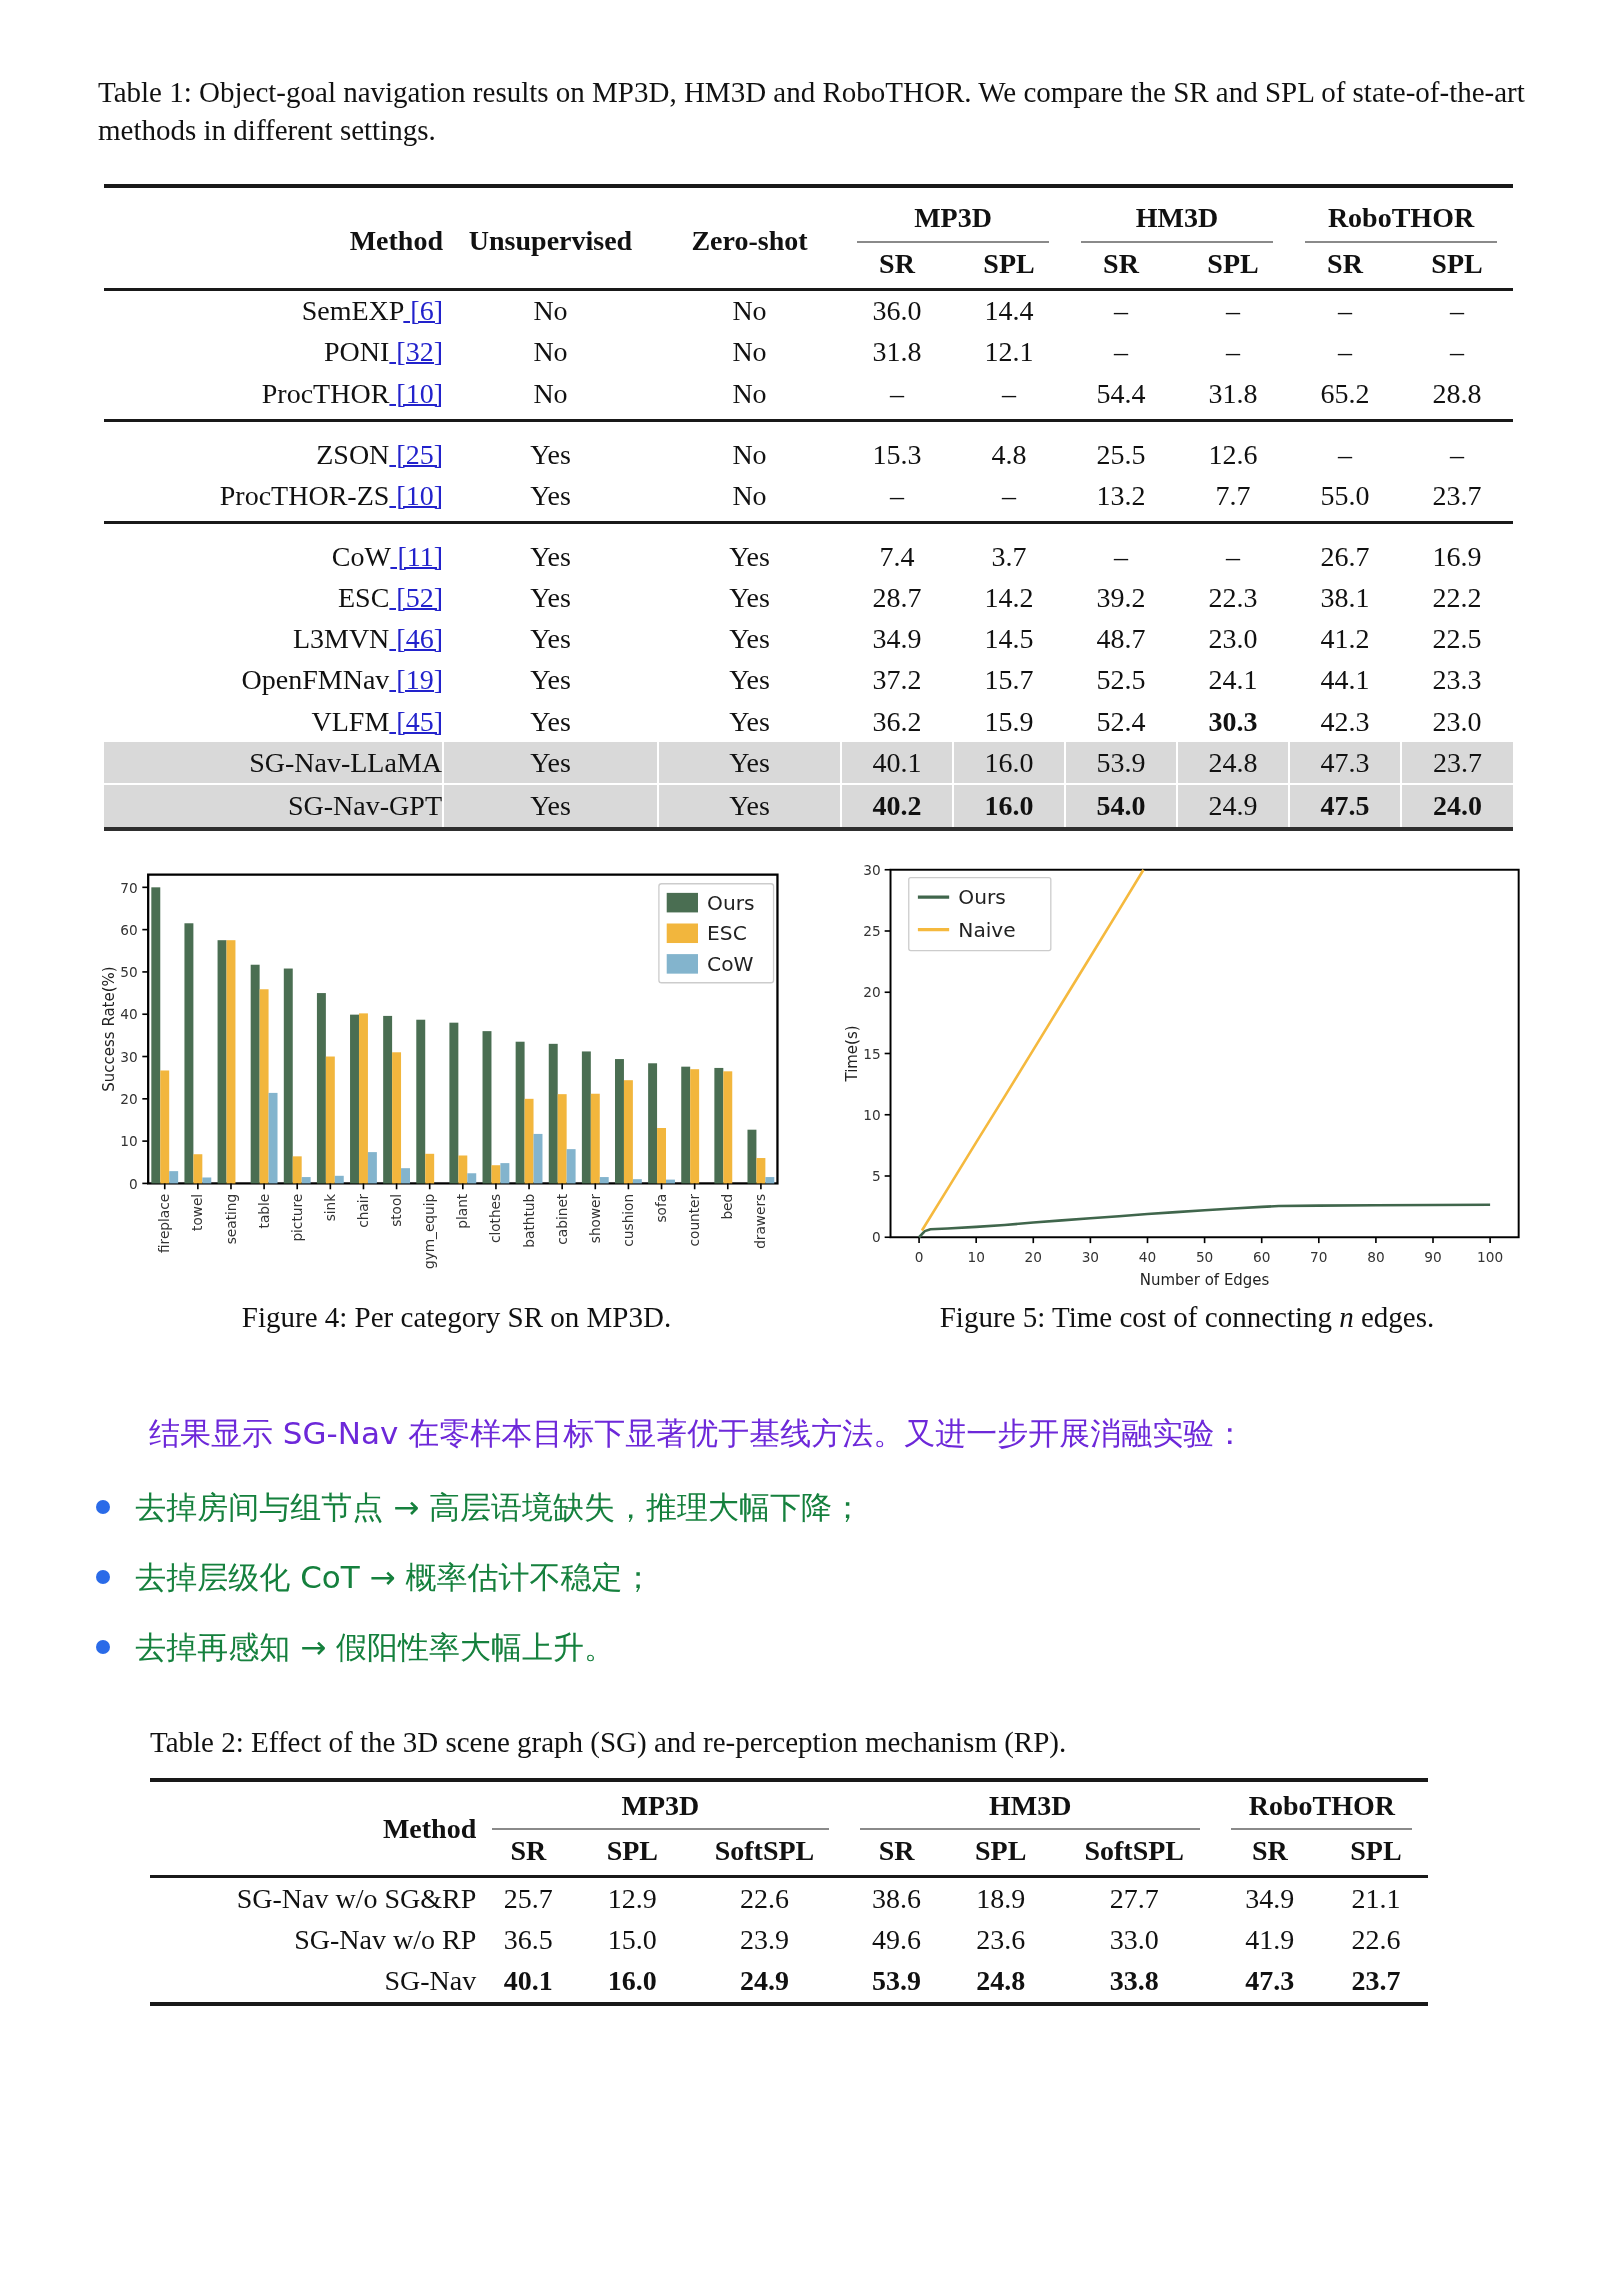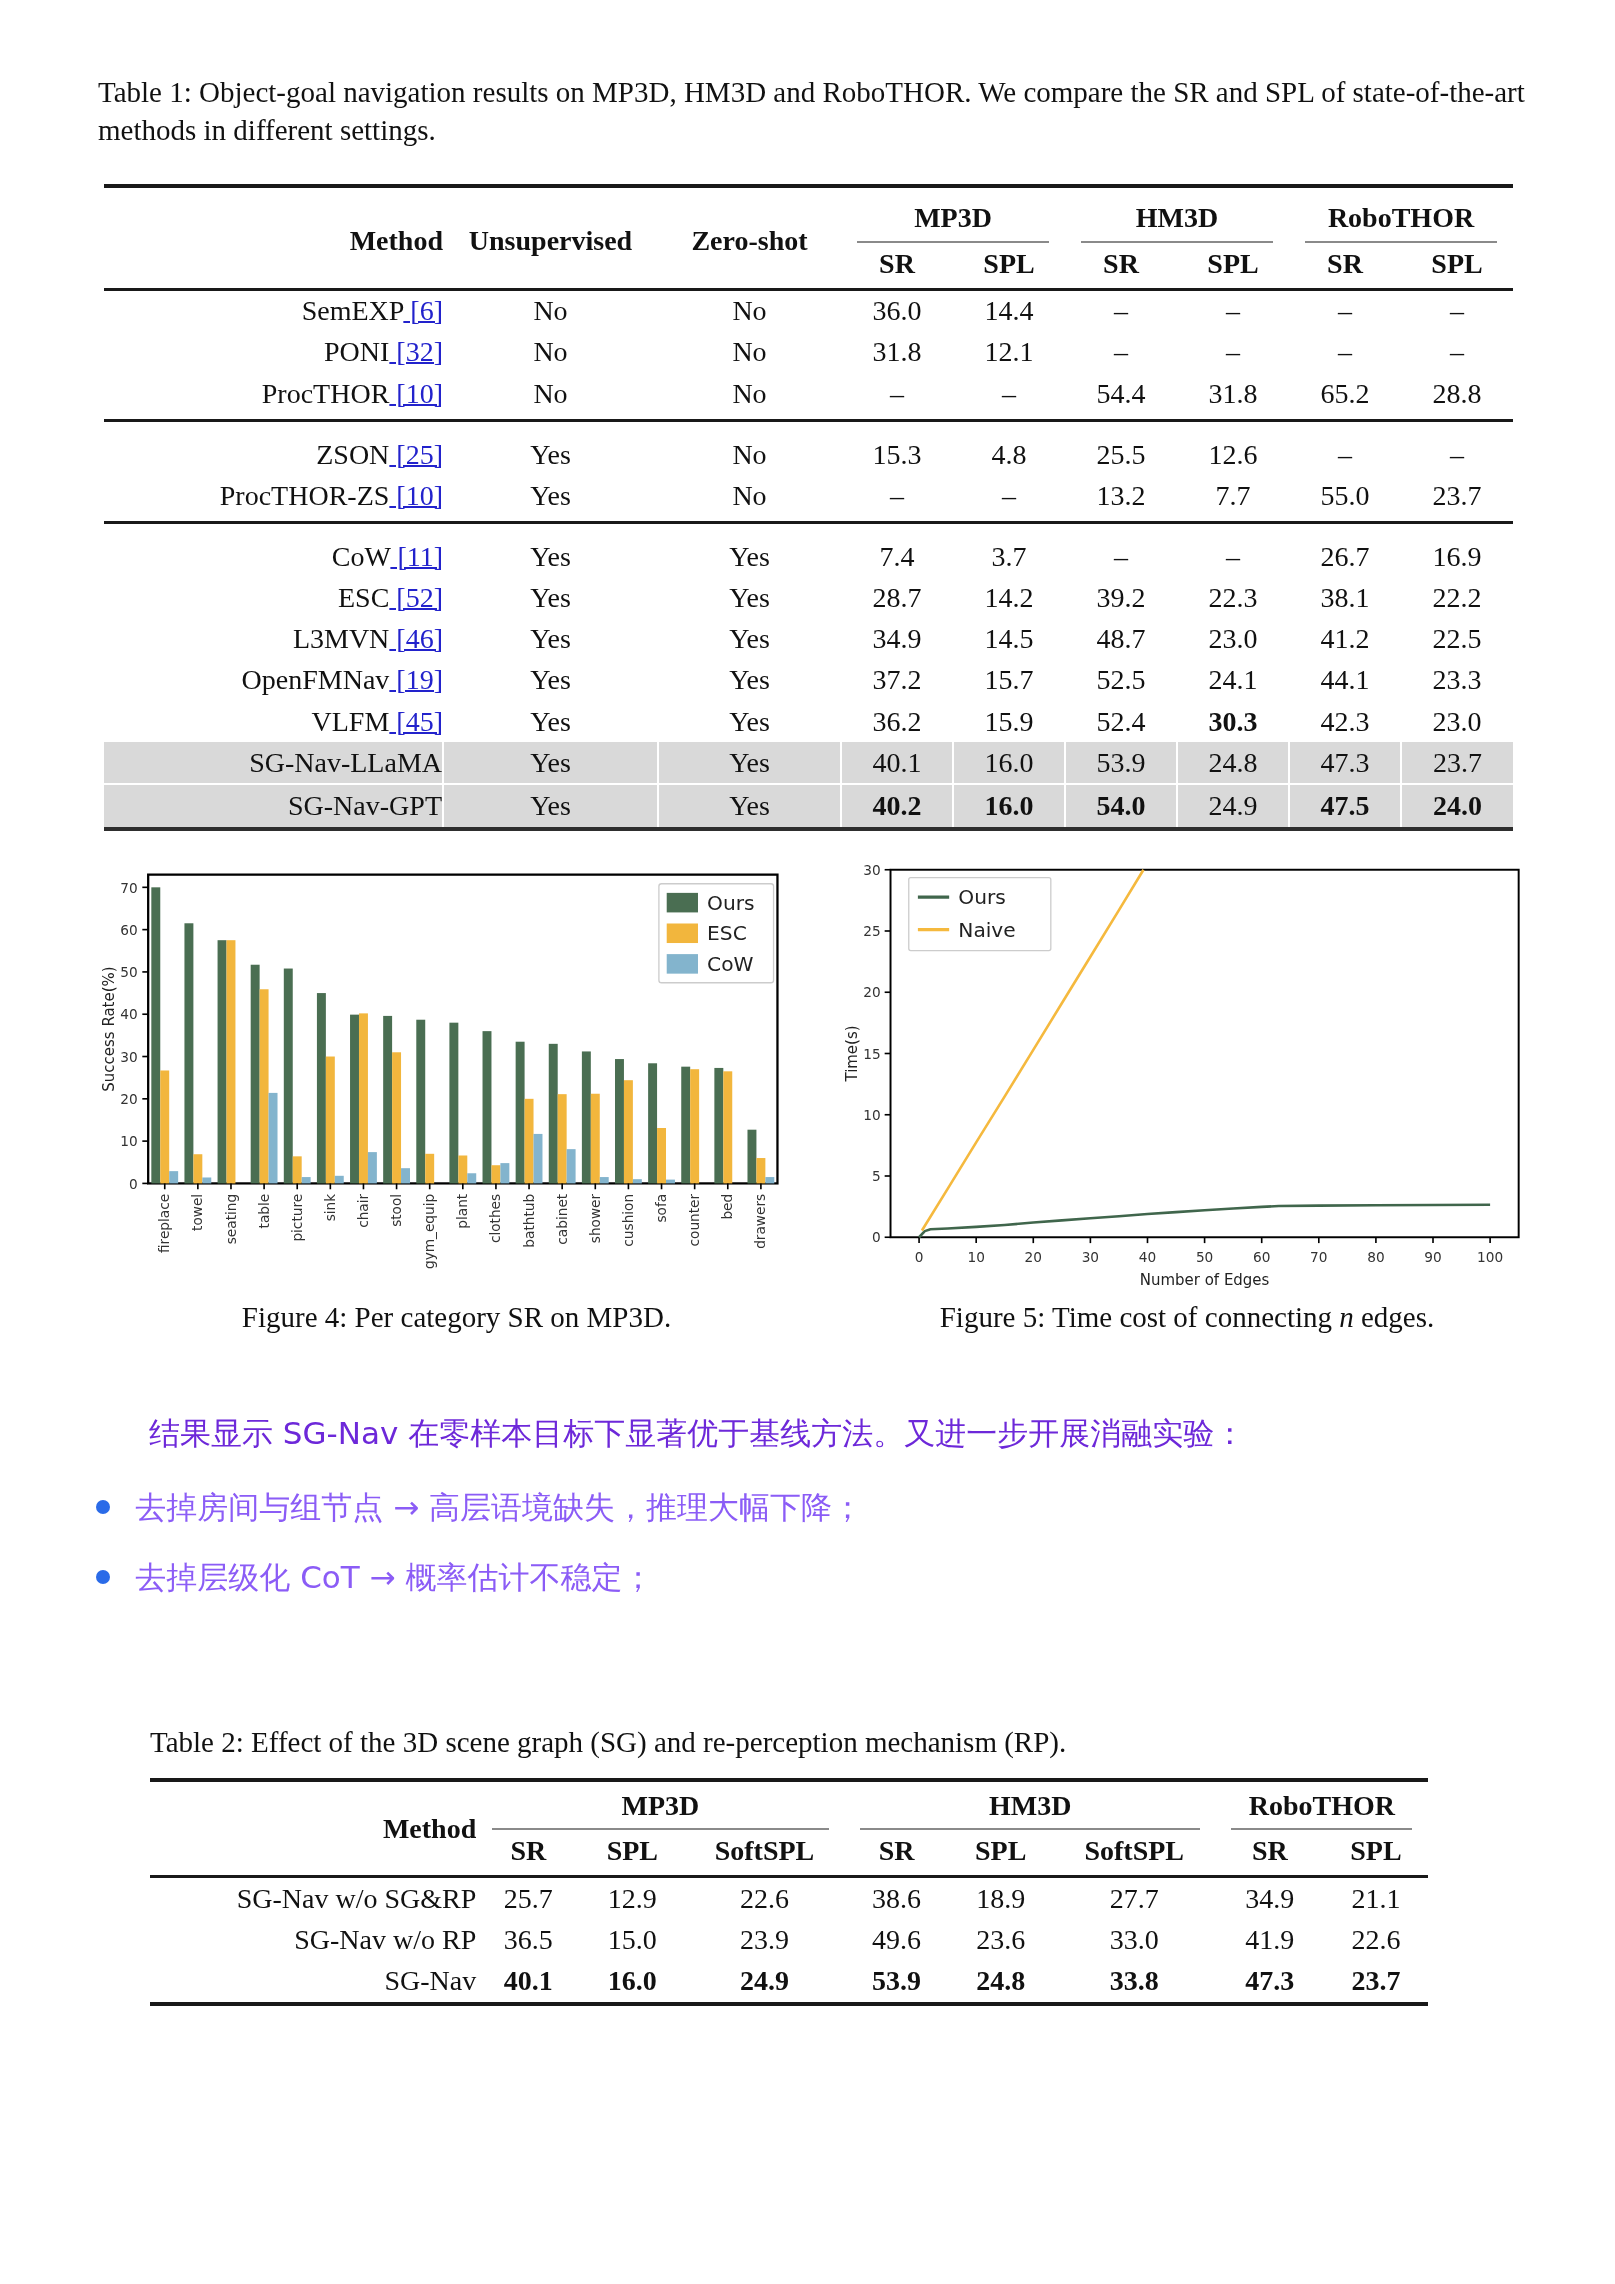--- a/index.html
+++ b/index.html
@@ -35,21 +35,21 @@
   
   svg{position:absolute;}
   .tick{font:21px "DejaVu Sans",sans-serif;fill:#333;}
   .axlabel{font:23px "DejaVu Sans",sans-serif;fill:#222;}
   .leg{font:31px "DejaVu Sans",sans-serif;fill:#222;}
 
   
   .cn-intro{position:absolute;left:149px;top:1413px;font-size:31px;margin:0;color:#6d28d9;
             font-family:"DejaVu Sans",sans-serif;}
   #bullets{position:absolute;left:96px;top:1487px;margin:0;padding:0;list-style:none;width:1454px;}
-  #bullets li{display:flex;align-items:flex-start;margin-bottom:28px;font-size:31px;color:#8b5cf6;
+  #bullets li{display:flex;align-items:flex-start;margin-bottom:28px;font-size:31px;color:#15803d;
               font-family:"DejaVu Sans",sans-serif;}
   .dot{width:14.3px;height:14.3px;border-radius:50%;margin:13px 25px 0 0;flex:0 0 auto;background:#2b6be8;}
 </style>
 </head>
 <body>
 
 <div class="page">
 
   <p class="t1-caption">Table 1: Object-goal navigation results on MP3D, HM3D and RoboTHOR. We compare the SR and SPL of state-of-the-art methods in different settings.</p>
 
@@ -409,20 +409,24 @@
   <p class="cn-intro">结果显示 SG-Nav 在零样本目标下显著优于基线方法。又进一步开展消融实验：</p>
   <ul id="bullets">
       <li>
         <span class="dot" style="background: rgb(43, 107, 232);"></span>
         <span>去掉房间与组节点 → 高层语境缺失，推理大幅下降；</span>
       </li>
       <li>
         <span class="dot" style="background: rgb(43, 107, 232);"></span>
         <span>去掉层级化 CoT → 概率估计不稳定；</span>
       </li>
+      <li>
+        <span class="dot" style="background: rgb(43, 107, 232);"></span>
+        <span>去掉再感知 → 假阳性率大幅上升。</span>
+      </li>
     </ul>
 
   <p class="t2-caption">Table 2: Effect of the 3D scene graph (SG) and re-perception mechanism (RP).</p>
 
   <table class="t2">
     <colgroup>
       <col style="width:326px">
         <col style="width:104px">
         <col style="width:104px">
         <col style="width:160px">

